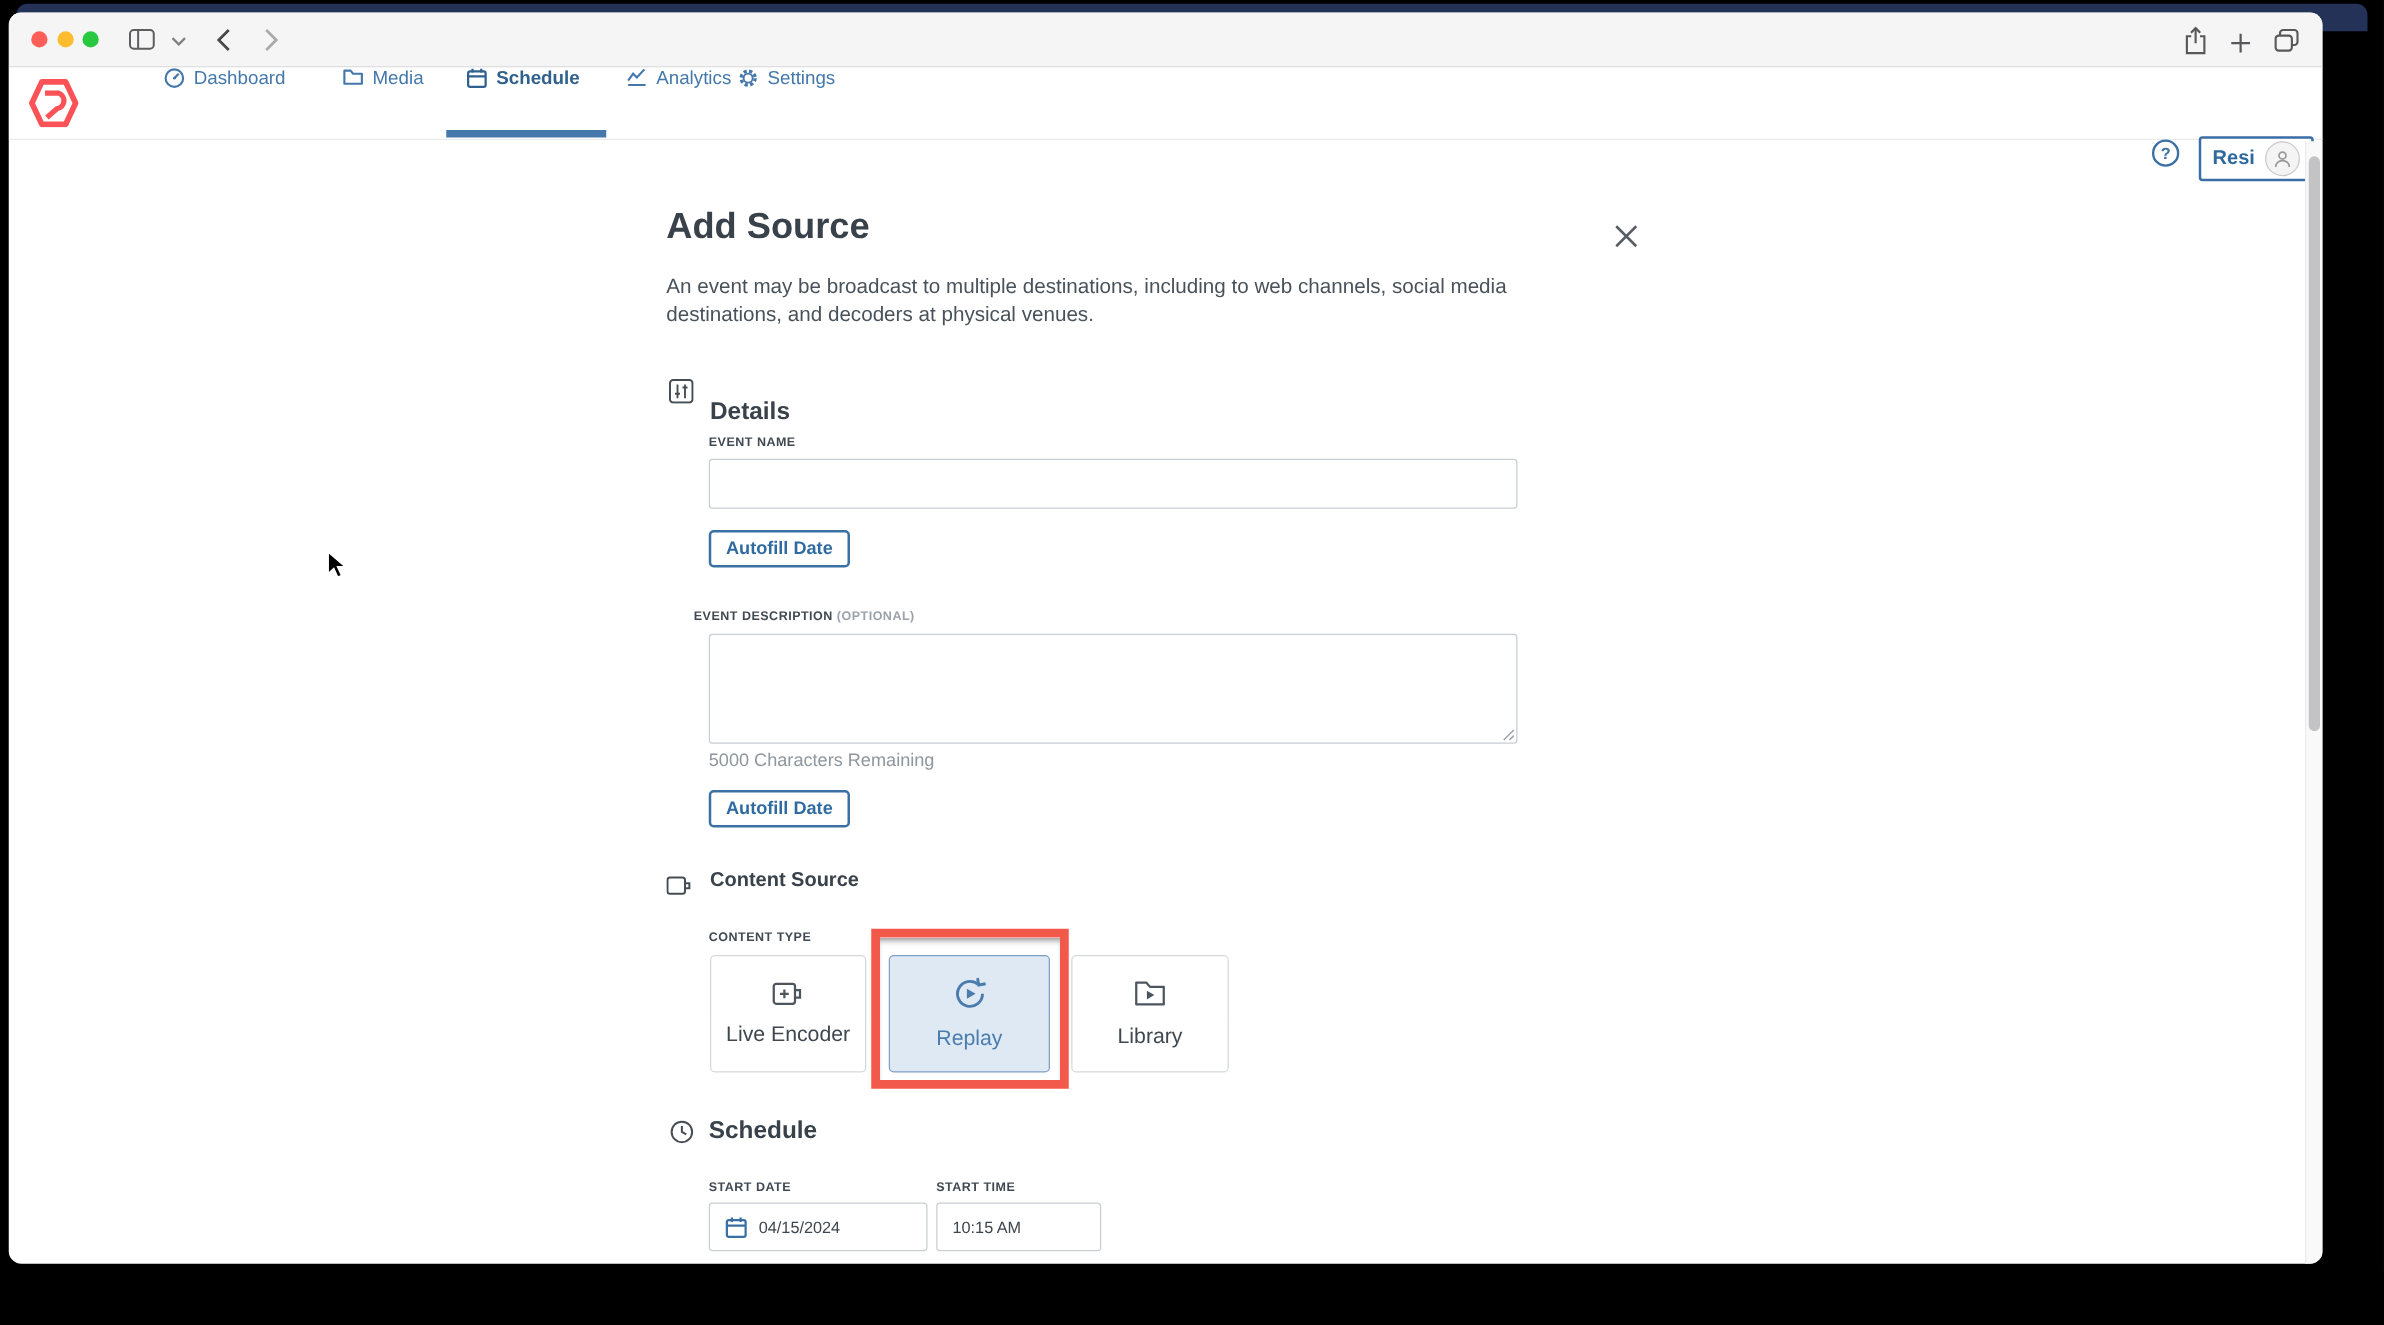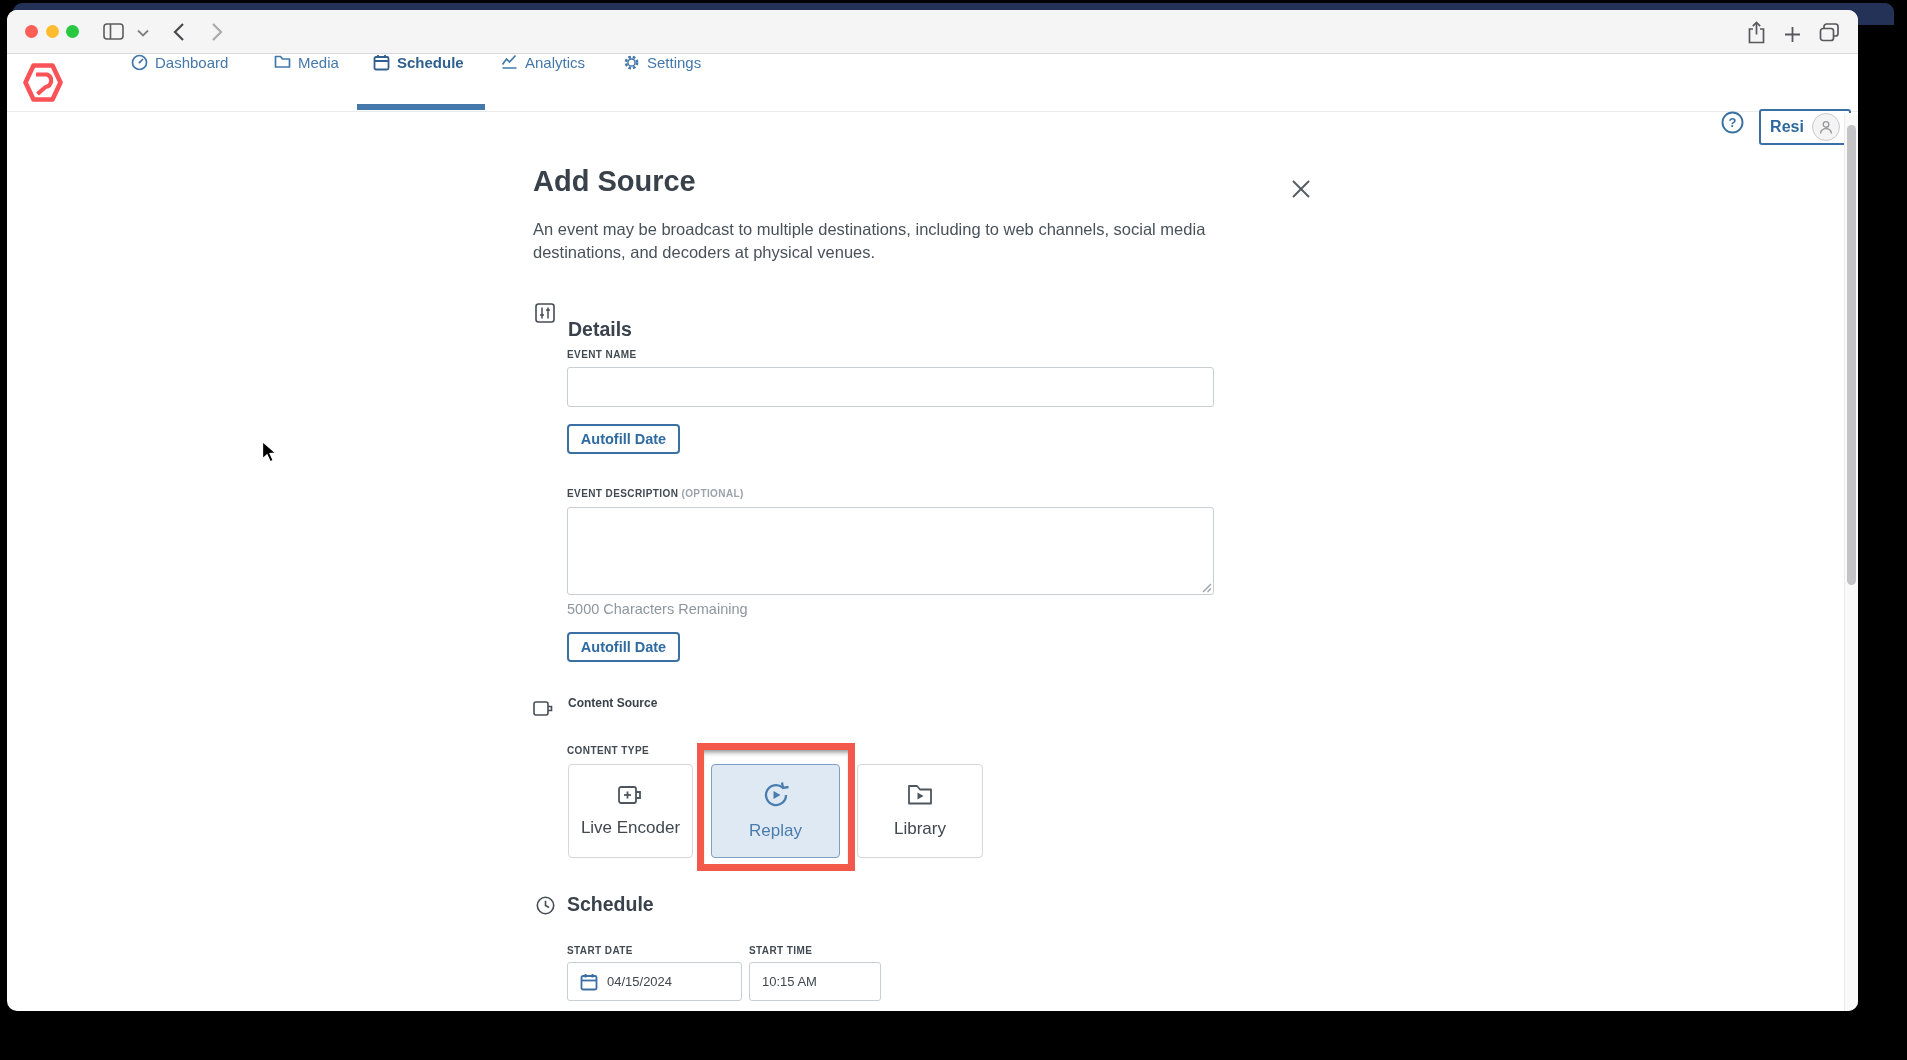--- a/index.html
+++ b/index.html
@@ -152,21 +152,21 @@
       <div class="nav-item" style="left:494px;">
         <span>
           <svg width="17" height="16" viewBox="0 0 17 16">
               <polyline points="1.5,10.5 5.5,5 8.5,8 14.5,1.5" fill="none" stroke="#4478aa" stroke-width="1.7"></polyline>
               <line x1="1.5" y1="14" x2="15.5" y2="14" stroke="#4478aa" stroke-width="1.7"></line>
             </svg>
         </span>
         <span>Analytics</span>
       </div>
 
-      <div class="nav-item" style="left:616px;">
+      <div class="nav-item" style="left:583px;">
         <span>
           <svg width="17" height="17" viewBox="0 0 17 17">
               <circle cx="8.5" cy="8.5" r="5.6" fill="none" stroke="#4478aa" stroke-width="2.6" stroke-dasharray="2.6 1.9"></circle>
               <circle cx="8.5" cy="8.5" r="3.6" fill="none" stroke="#4478aa" stroke-width="1.5"></circle>
             </svg>
         </span>
         <span>Settings</span>
       </div>
 
       <div class="abs" style="left:1714px;top:57px;">
@@ -204,41 +204,41 @@
           <line x1="5" y1="12" x2="9" y2="12" stroke="#454d55" stroke-width="1.5"></line>
           <line x1="11" y1="7" x2="15" y2="7" stroke="#454d55" stroke-width="1.5"></line>
         </svg>
     </div>
     <div class="abs sec-head" style="left:561px;top:290px;margin-top:18px;">Details</div>
 
     <div class="abs field-label" style="left:560px;top:339px;">EVENT NAME</div>
     <input class="abs text-input" style="left: 560px; top: 357px; width: 647px; height: 40px; padding: 0px 10px;" value="">
     <button class="abs autofill-btn" style="left:560px;top:414px;">Autofill Date</button>
 
-    <div class="abs field-label" style="left:560px;top:478px;">
+    <div class="abs field-label" style="left:548px;top:478px;">
       <span>EVENT DESCRIPTION</span>
       <span class="optional">(OPTIONAL)</span>
     </div>
     <textarea class="abs text-input" style="left: 560px; top: 497px; width: 647px; height: 88px; padding: 8px 10px; resize: none;"></textarea>
     <div class="abs" style="left:1194px;top:572px;">
       <svg width="11" height="11" viewBox="0 0 11 11">
           <line x1="2" y1="10" x2="10" y2="2" stroke="#9aa0a6" stroke-width="1.2"></line>
           <line x1="6.5" y1="10" x2="10" y2="6.5" stroke="#9aa0a6" stroke-width="1.2"></line>
         </svg>
     </div>
     <div class="abs muted" style="left:560px;top:591px;">5000 Characters Remaining</div>
     <button class="abs autofill-btn" style="left:560px;top:622px;">Autofill Date</button>
 
     <div class="abs" style="left:526px;top:690px;">
       <svg width="21" height="17" viewBox="0 0 21 17">
           <rect x="1" y="2" width="14" height="13" rx="2" fill="none" stroke="#454d55" stroke-width="1.6"></rect>
           <path d="M15 6.5 h3.5 v4 H15" fill="none" stroke="#454d55" stroke-width="1.6"></path>
         </svg>
     </div>
-    <div class="abs sec-head" style="left:561px;top:686px;font-size:12px;">Content Source</div>
+    <div class="abs sec-head" style="left:561px;top:686px;font-size:16px;">Content Source</div>
     <div class="abs field-label" style="left:560px;top:735px;">CONTENT TYPE</div>
 
     <div class="abs card" style="left:561px;width:125px;">
       <span>
         <svg width="32" height="22" viewBox="0 0 32 22">
             <rect x="4" y="3" width="17" height="16" rx="2" fill="none" stroke="#4d565e" stroke-width="1.8"></rect>
             <line x1="12.5" y1="7.5" x2="12.5" y2="14.5" stroke="#4d565e" stroke-width="1.8"></line>
             <line x1="9" y1="11" x2="16" y2="11" stroke="#4d565e" stroke-width="1.8"></line>
             <path d="M21 8 h4 v6 h-4" fill="none" stroke="#4d565e" stroke-width="1.8"></path>
           </svg>

